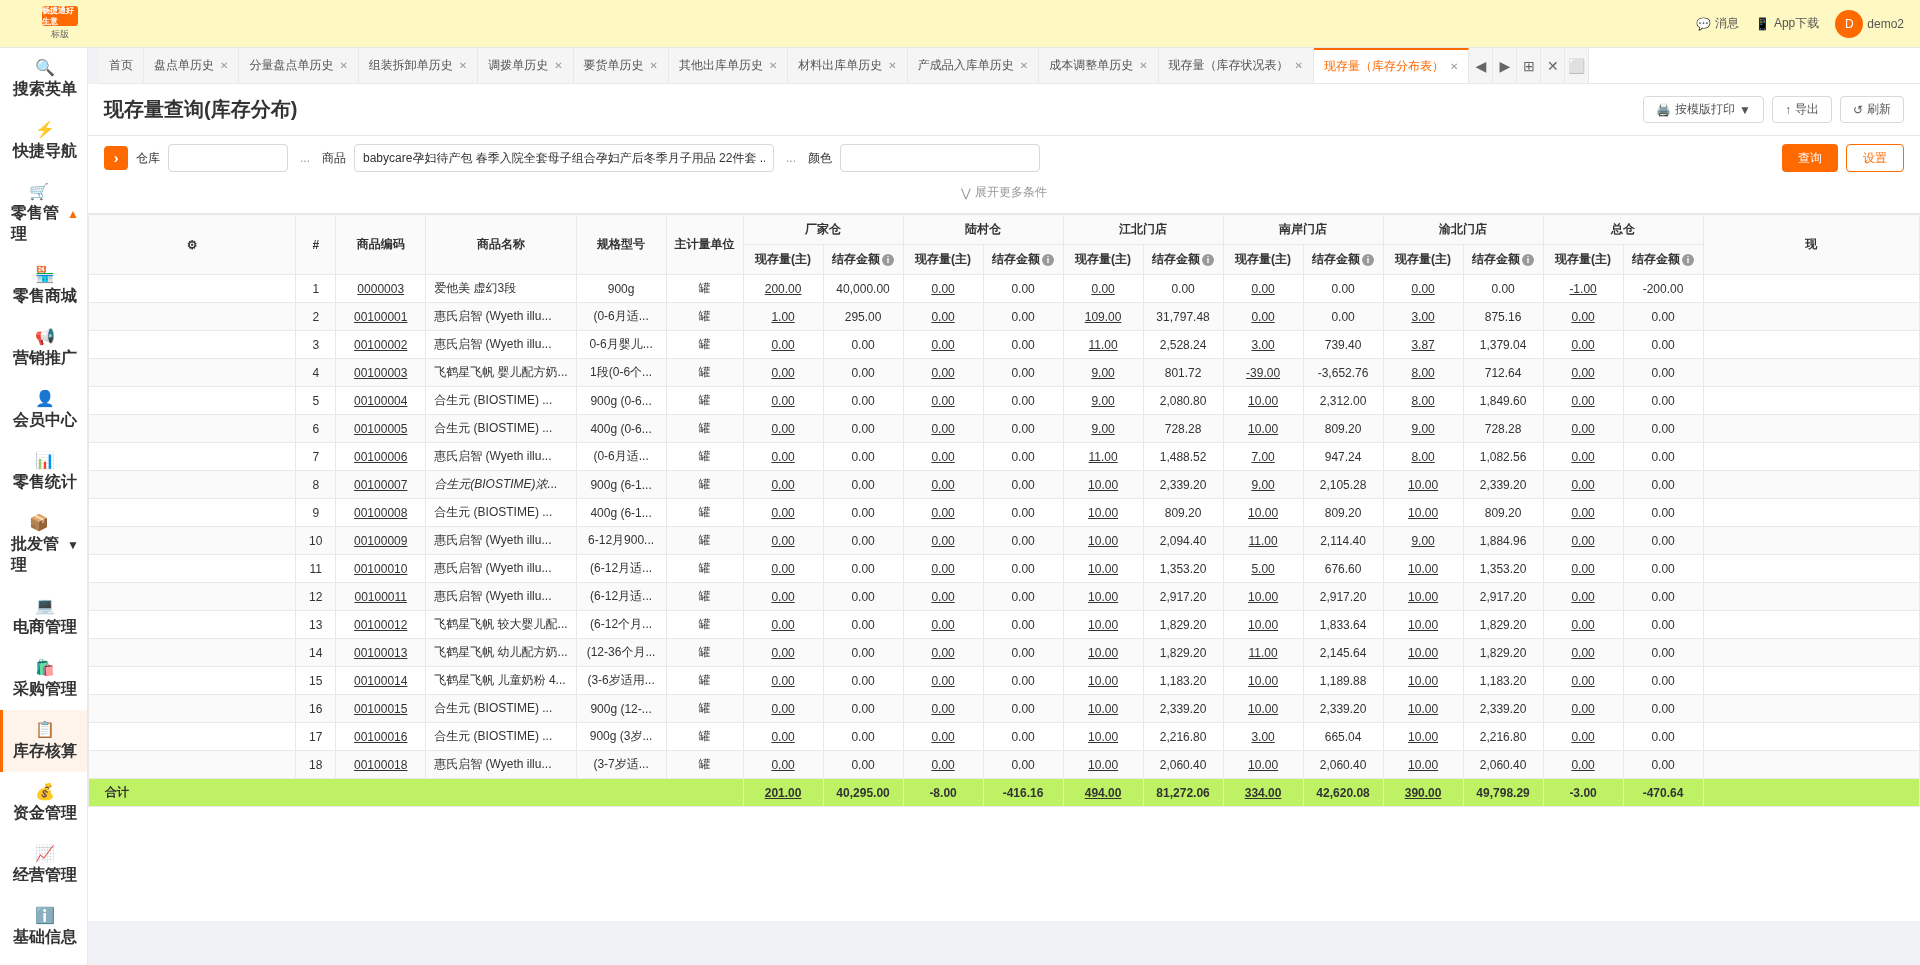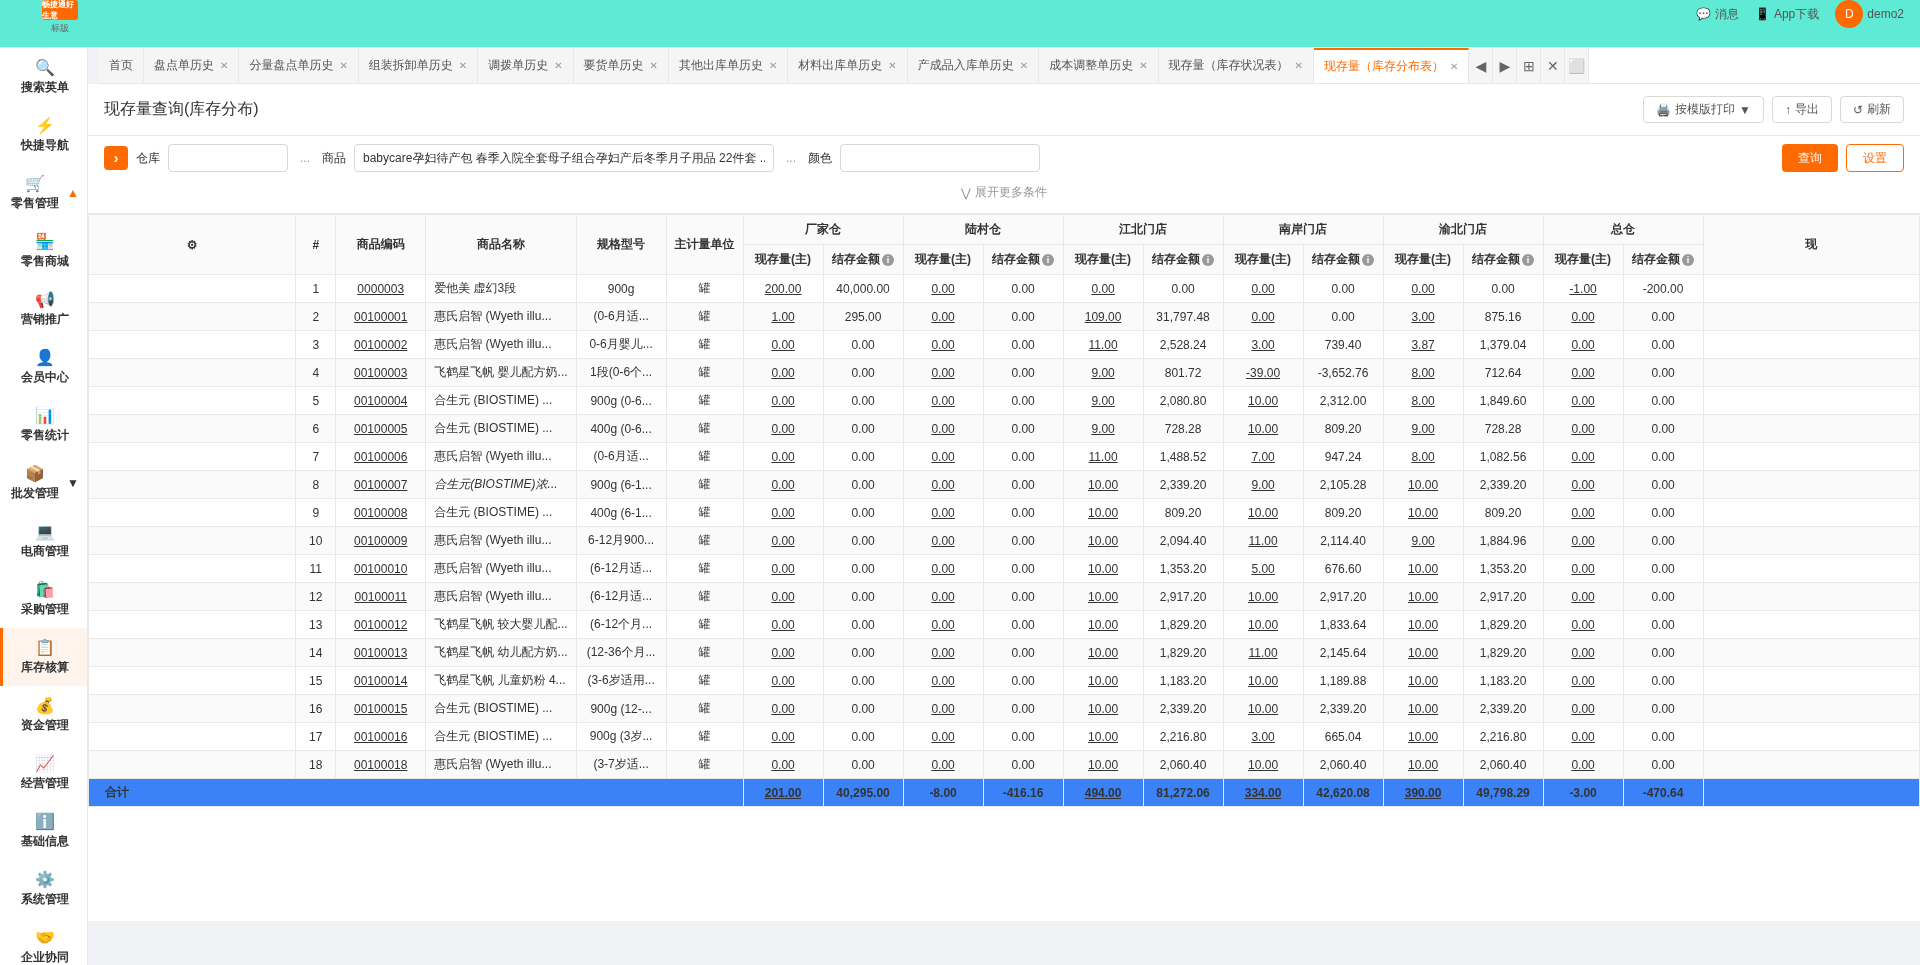--- a/index.html
+++ b/index.html
@@ -1,23 +1,23 @@
 <!DOCTYPE html>
 <html><head>
   <meta charset="utf-8">
   <style>
     * { box-sizing: border-box; margin: 0; padding: 0; font-family: 'Microsoft YaHei', Arial, sans-serif; font-size: 12px; }
     body { background: #f0f2f5; overflow: hidden; width: 1920px; height: 965px; }
 
     
     .top-bar {
       height: 48px;
-      background: #5eead4;
-      display: flex;
-      align-items: flex-start;
+      background: #fef9c3;
+      display: flex;
+      align-items: center;
       padding: 0 16px;
       border-bottom: 1px solid #e8e8e8;
       position: fixed;
       top: 0; left: 0; right: 0;
       z-index: 100;
     }
     .logo-area {
       width: 88px;
       display: flex;
       flex-direction: column;
@@ -142,22 +142,22 @@
     
     .page-header {
       background: #fff;
       padding: 12px 16px 0;
       display: flex;
       align-items: center;
       justify-content: space-between;
       border-bottom: 1px solid #e8e8e8;
     }
     .page-title {
-      font-size: 16px;
-      font-weight: normal;
+      font-size: 20px;
+      font-weight: bold;
       color: #333;
       padding-bottom: 12px;
     }
     .header-actions {
       display: flex;
       align-items: center;
       gap: 8px;
       padding-bottom: 12px;
     }
     .btn-print, .btn-export, .btn-refresh {
@@ -298,34 +298,34 @@
 
     
     .th-group {
       background: #fafafa;
       text-align: center;
       font-weight: 600;
     }
 
     
     .summary-row td {
-      background: #3b82f6;
+      background: #bef264;
       font-weight: bold;
       position: sticky;
       bottom: 0;
     }
 
     
     .table-container::-webkit-scrollbar { height: 8px; width: 8px; }
     .table-container::-webkit-scrollbar-thumb { background: #ccc; border-radius: 4px; }
     .table-container::-webkit-scrollbar-track { background: #f0f0f0; }
 
     
     .sidebar-section {
-      font-size: 12px;
+      font-size: 16px;
       color: #333;
       font-weight: bold;
     }
 
     .info-icon {
       display: inline-block;
       width: 12px; height: 12px;
       border-radius: 50%;
       background: #999;
       color: #fff;

